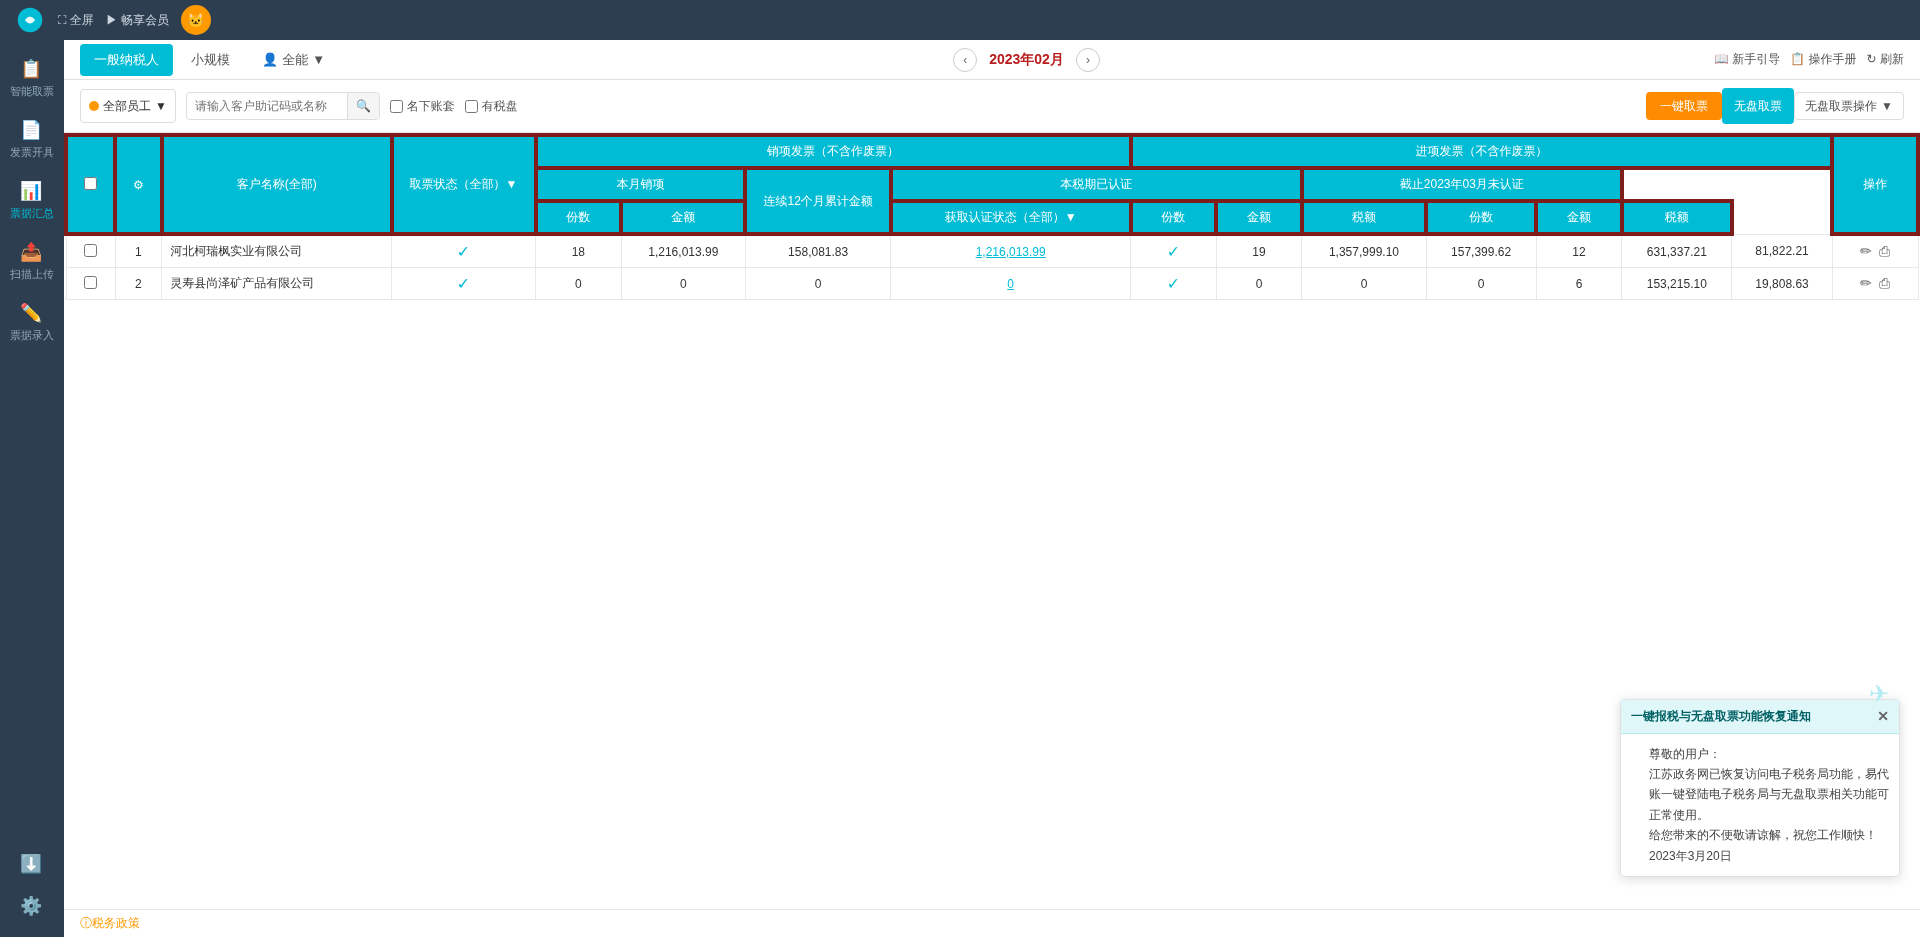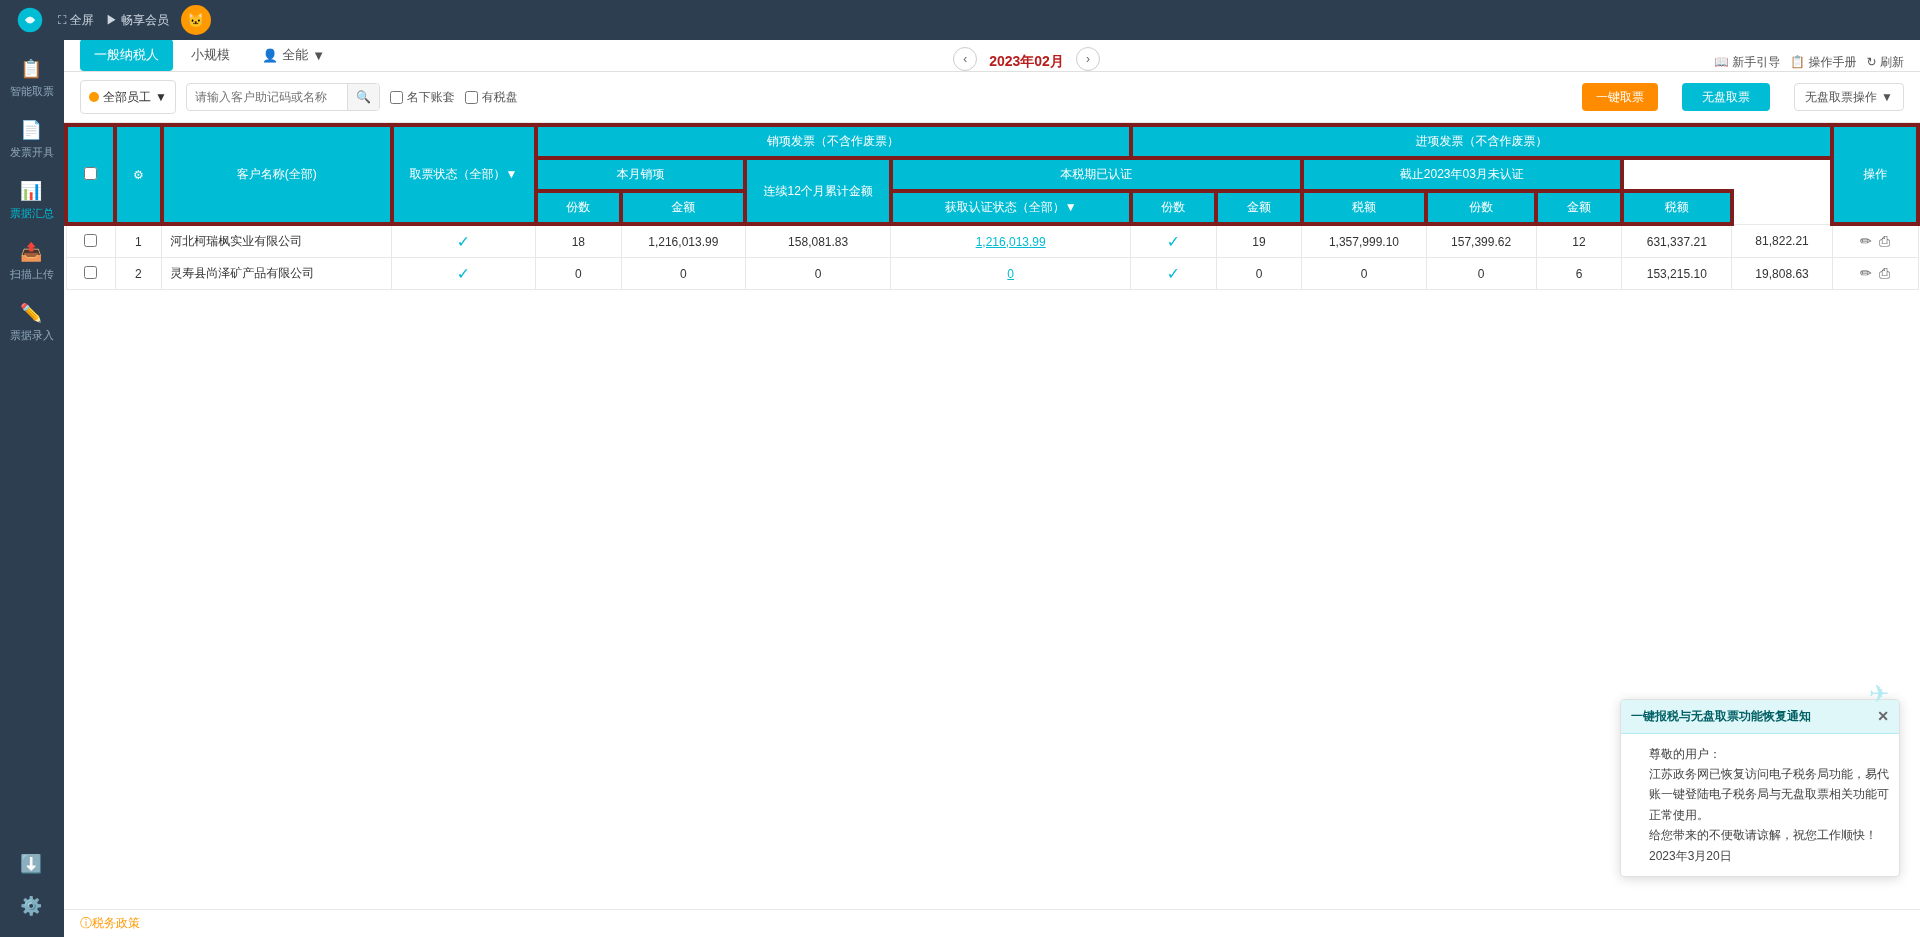--- a/index.html
+++ b/index.html
@@ -100,23 +100,23 @@
       flex-direction: column;
       overflow: hidden;
       background: #f0f2f5;
     }
 
     
     .tab-bar {
       background: #fff;
       border-bottom: 1px solid #e0e0e0;
       display: flex;
-      align-items: flex-end;
+      align-items: center;
       padding: 0 16px;
-      height: 32px;
+      height: 40px;
       gap: 4px;
     }
     .tab-item {
       padding: 0 14px;
       height: 32px;
       display: flex;
       align-items: center;
       cursor: pointer;
       border-radius: 4px;
       font-size: 13px;
@@ -203,40 +203,40 @@
       align-items: center;
       gap: 4px;
       cursor: pointer;
       font-size: 12px;
       color: #555;
     }
     .toolbar-right {
       margin-left: auto;
       display: flex;
       align-items: center;
-      gap: 24px;
+      gap: 0;
     }
     .btn-primary {
       background: #ff8c00;
       color: #fff;
       border: none;
       border-radius: 4px;
       padding: 0 14px;
       height: 28px;
       cursor: pointer;
       font-size: 12px;
       white-space: nowrap;
     }
     .btn-teal {
       background: #00bcd4;
       color: #fff;
       border: none;
       border-radius: 4px;
-      padding: 0 20px;
-      height: 28px;
+      padding: 0 12px;
+      height: 36px;
       cursor: pointer;
       font-size: 12px;
       white-space: nowrap;
     }
     .btn-dropdown {
       background: #fff;
       color: #555;
       border: 1px solid #ddd;
       border-radius: 4px;
       padding: 0 10px;

